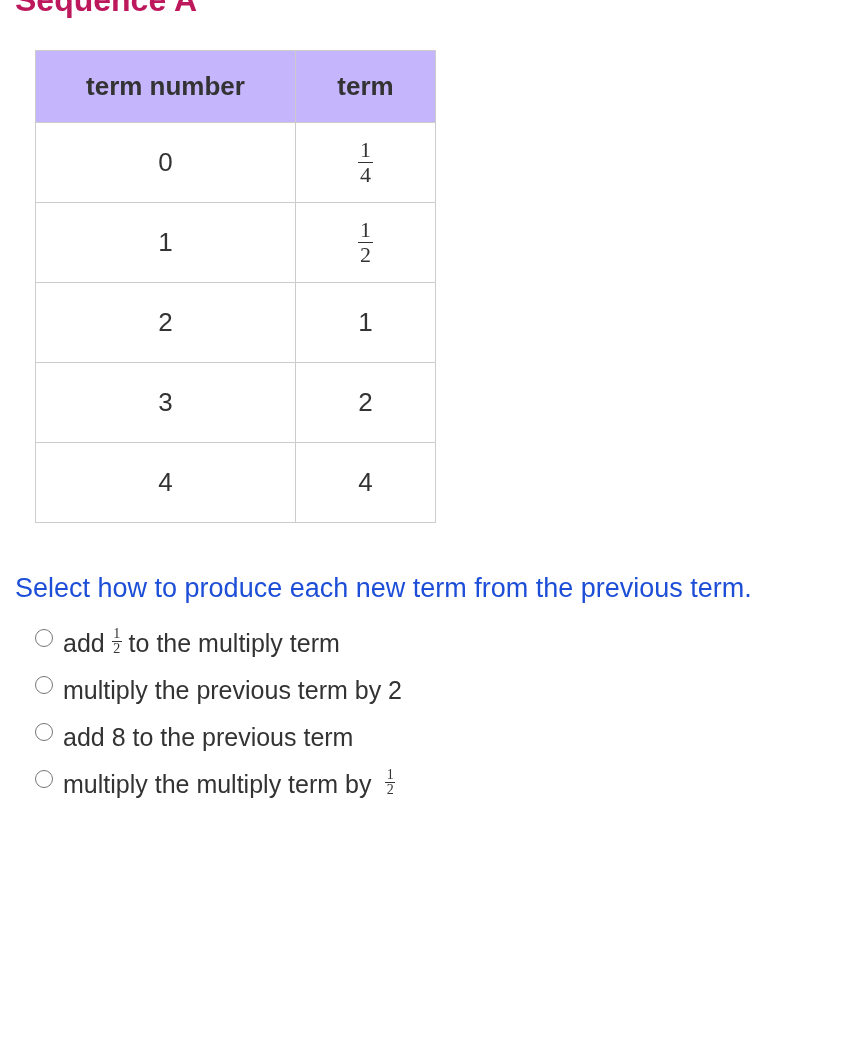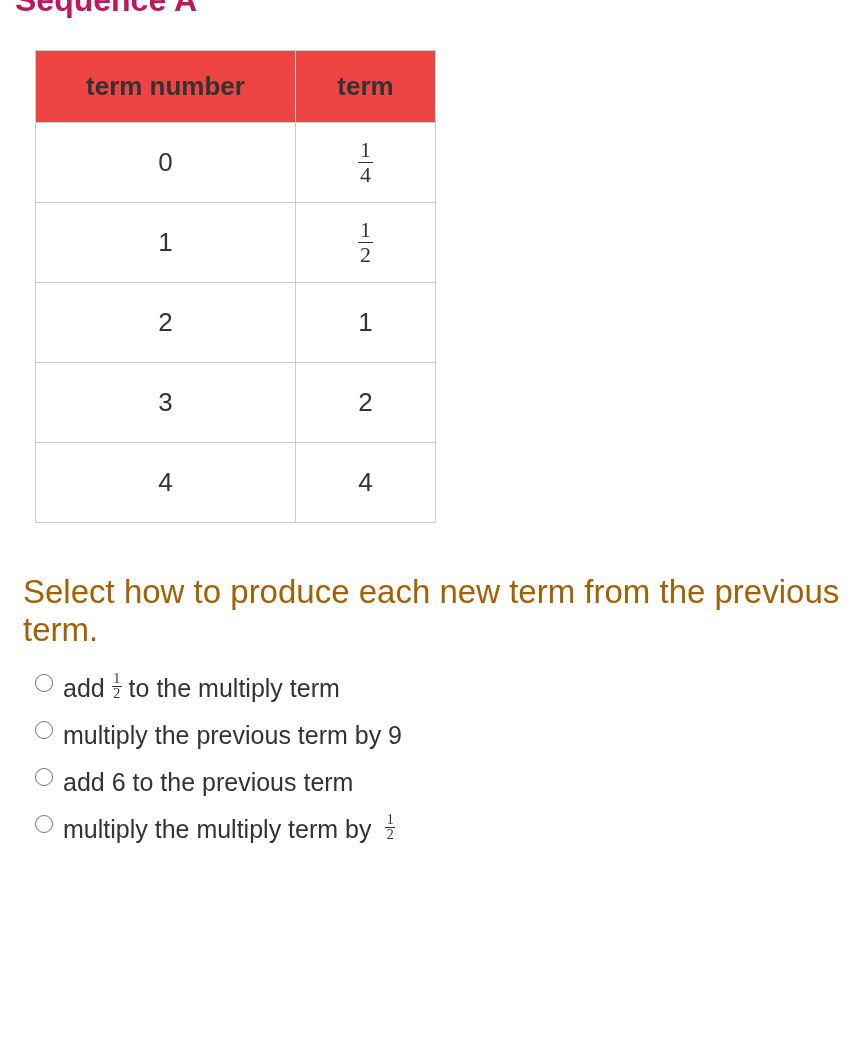--- a/index.html
+++ b/index.html
@@ -33,21 +33,21 @@
     }
     th, td {
       border: 1px solid #cccccc;
       text-align: center;
       padding: 16px 24px;
       font-size: 26px;
       color: #333333;
     }
     th {
       font-weight: bold;
-      background: #ef4444;
+      background: #c4b5fd;
       font-size: 26px;
       padding: 20px 24px;
     }
     th:first-child {
       width: 260px;
     }
     th:last-child {
       width: 140px;
     }
     td {
@@ -94,24 +94,24 @@
       width: 100%;
       border-top: 1px solid #333333;
       margin: 0;
       min-width: 10px;
     }
     .fraction-small .den {
       font-size: 14px;
       padding: 0 1px;
     }
     .prompt {
-      font-size: 33px;
-      color: #a16207;
+      font-size: 27px;
+      color: #1d4ed8;
       margin-bottom: 25px;
-      margin-left: 8px;
+      margin-left: 0;
     }
     .options {
       margin-left: 20px;
     }
     .option {
       display: flex;
       align-items: flex-start;
       margin-bottom: 18px;
       font-size: 25px;
       color: #333333;
@@ -189,27 +189,27 @@
           <span class="num">1</span>
           <span class="line"></span>
           <span class="den">2</span>
         </span>
         <span class="text-part"> to the multiply term</span>
       </label>
     </div>
     <div class="option">
       <input type="radio" name="sequence-rule" id="opt2" style="">
       <label for="opt2">
-        <span class="text-part">multiply the previous term by 9</span>
+        <span class="text-part">multiply the previous term by 2</span>
       </label>
     </div>
     <div class="option">
       <input type="radio" name="sequence-rule" id="opt3" style="">
       <label for="opt3">
-        <span class="text-part">add 6 to the previous term</span>
+        <span class="text-part">add 8 to the previous term</span>
       </label>
     </div>
     <div class="option">
       <input type="radio" name="sequence-rule" id="opt4" style="">
       <label for="opt4">
         <span class="text-part">multiply the multiply term by  </span>
         <span class="fraction-small">
           <span class="num">1</span>
           <span class="line"></span>
           <span class="den">2</span>

